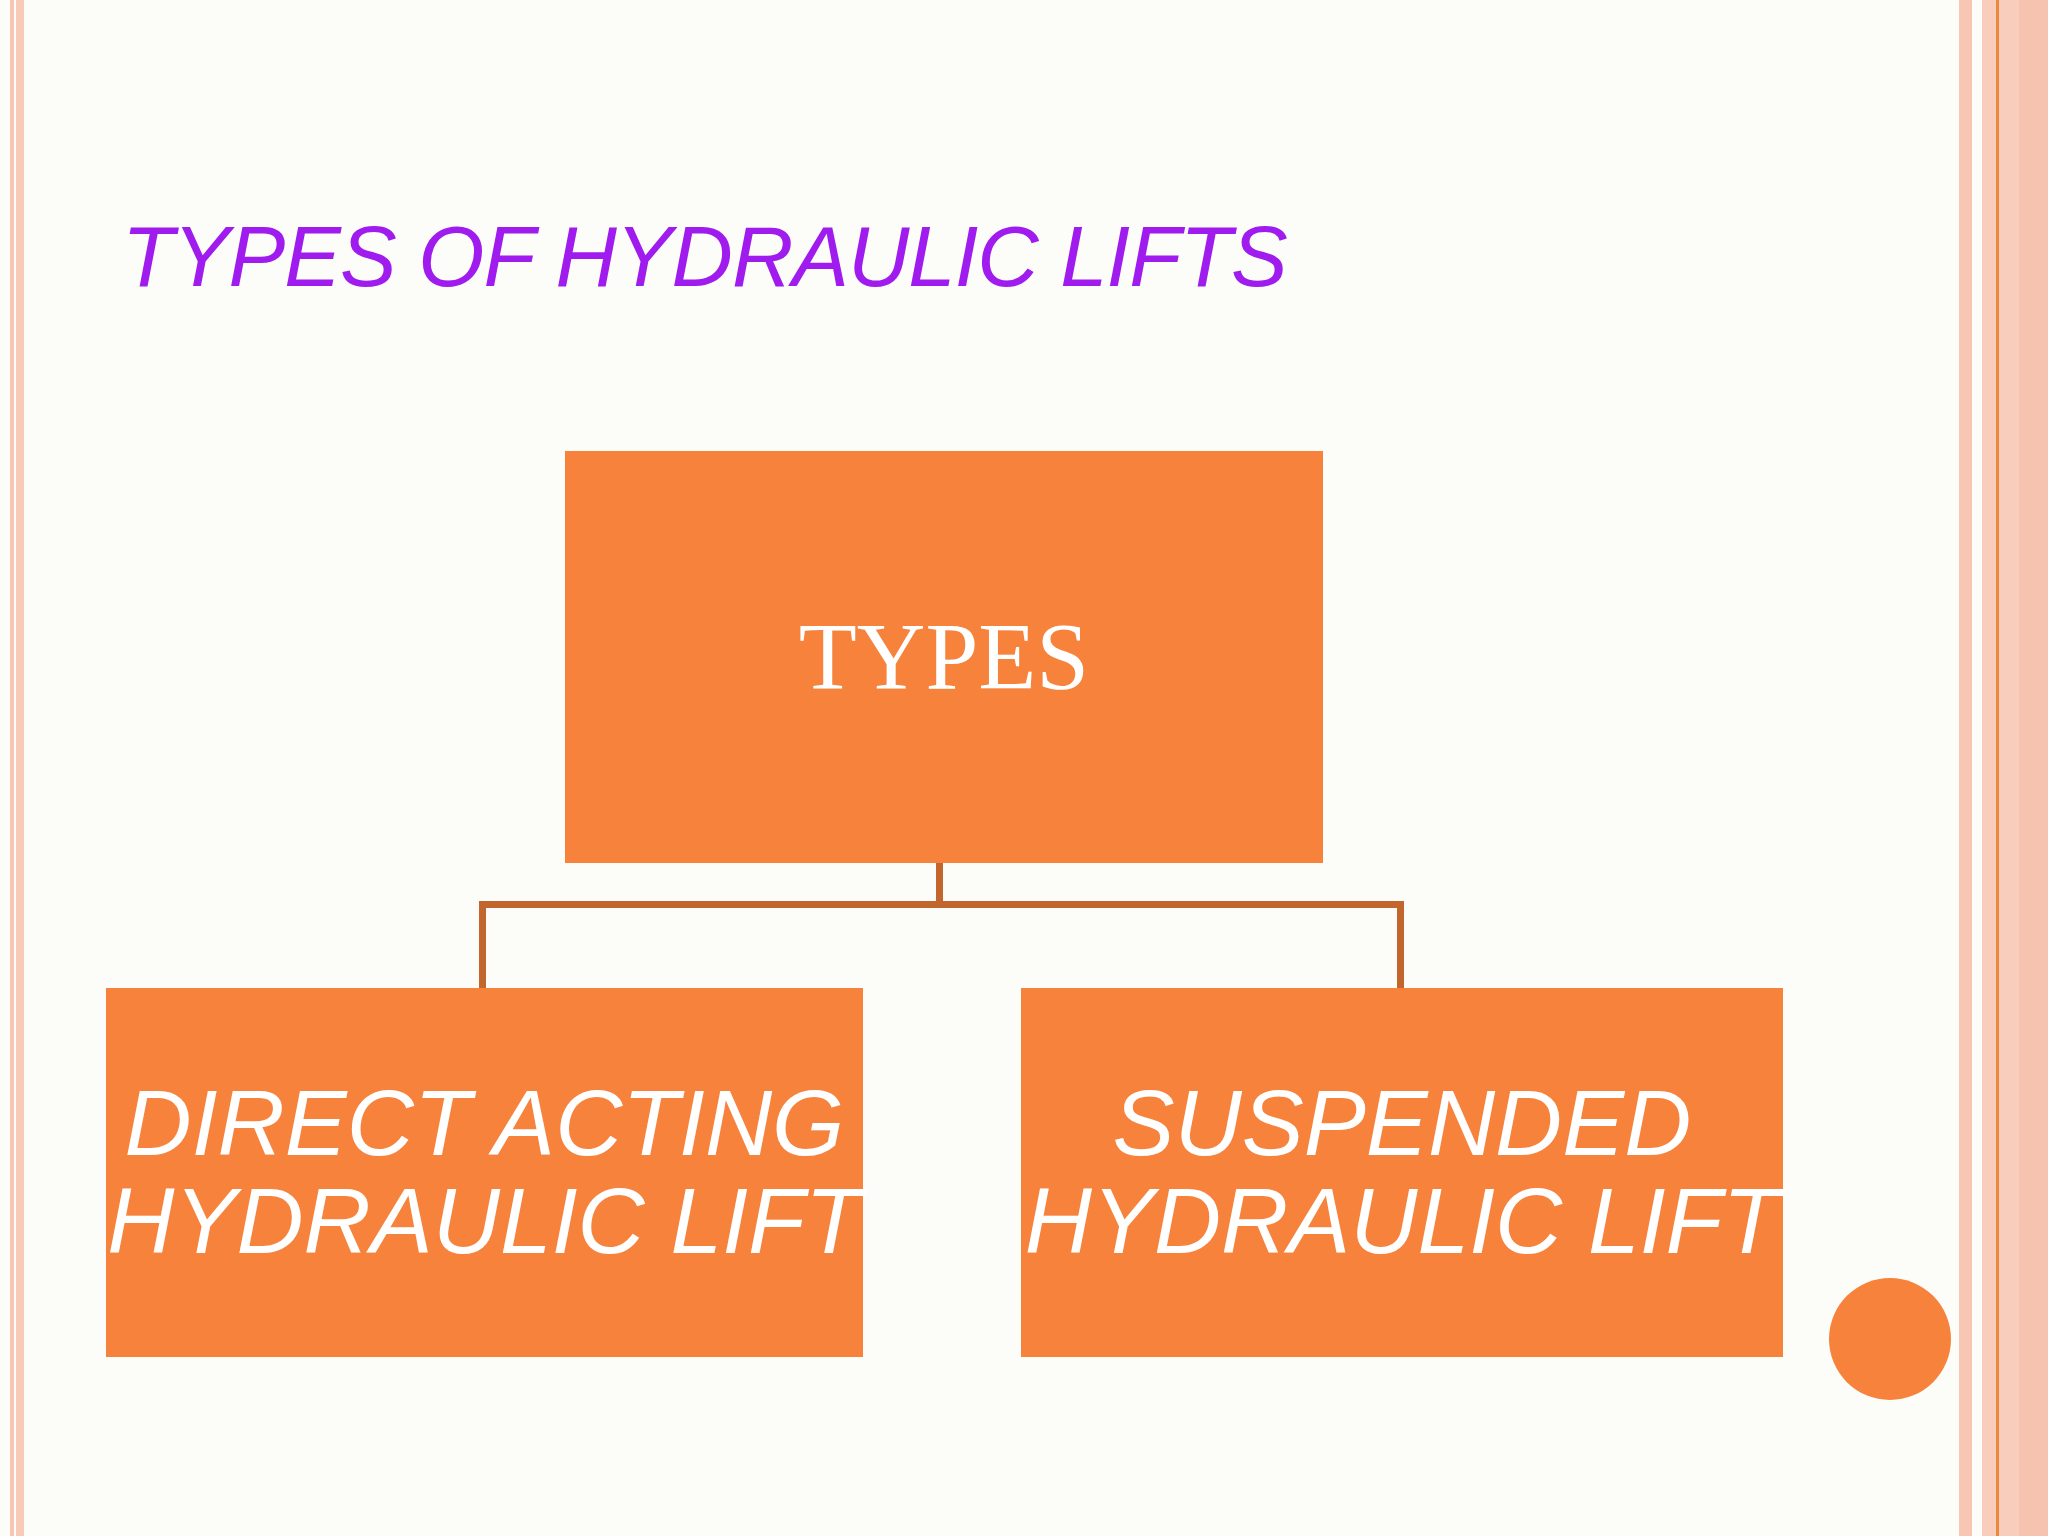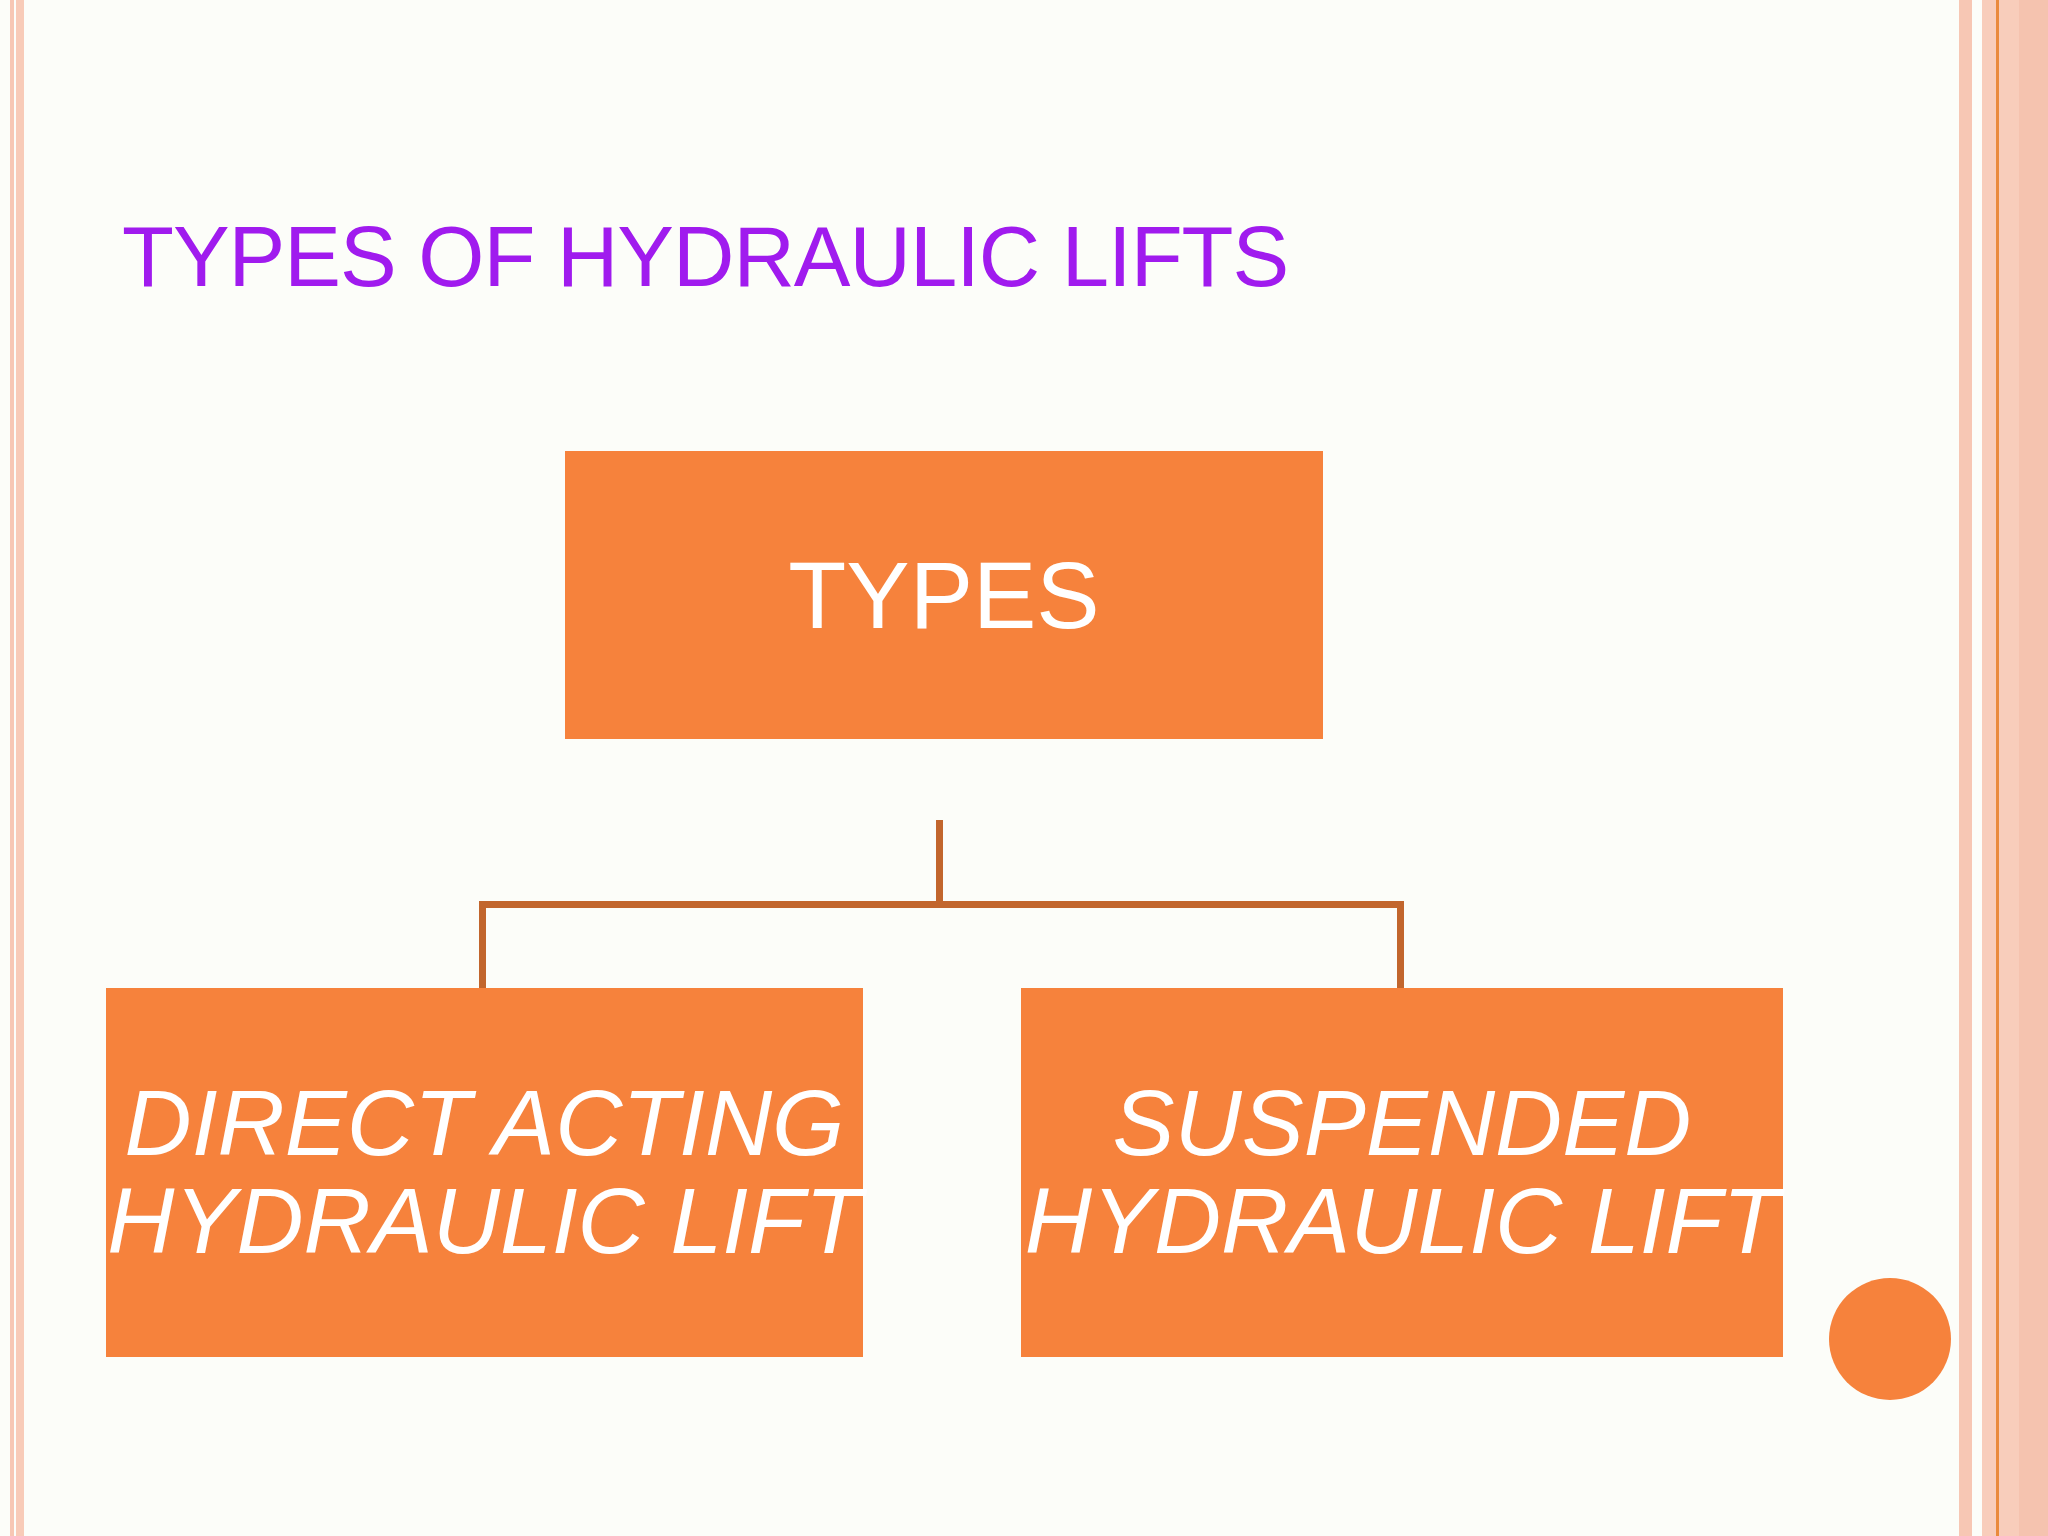--- a/index.html
+++ b/index.html
@@ -20,42 +20,44 @@
   .band-right-inner   { left: 2019px; width: 29px; background: #F5C3AF; }
 
   
   .slide-title {
     position: absolute;
     left: 122px; top: 208px;
     font-size: 85px;
     color: #A01BEE;
     white-space: nowrap;
     letter-spacing: -1px;
+    font-style: italic;
   }
 
   
   .connector { position: absolute; background: #C2662D; }
   .conn-mid-v   { left: 936px;  top: 820px; width: 7px;   height: 88px; }
   .conn-h       { left: 479px;  top: 901px; width: 925px; height: 7px;  }
   .conn-left-v  { left: 479px;  top: 901px; width: 7px;   height: 89px; }
   .conn-right-v { left: 1397px; top: 901px; width: 7px;   height: 89px; }
 
   
   .node {
     position: absolute;
     background: #F6823C;
     color: #FFFFFF;
     display: flex;
     align-items: center;
     justify-content: center;
     text-align: center;
   }
   .node-root {
-    left: 565px; top: 451px; width: 758px; height: 288px;
+    left: 565px; top: 451px; width: 758px; height: 412px;
     font-size: 95px;
+    font-family: Liberation Serif, serif;
   }
   .node-child {
     top: 988px; height: 369px;
     font-size: 93px;
     line-height: 1.05;
     font-style: italic;
   }
   .node-child-left  { left: 106px;  width: 757px; }
   .node-child-right { left: 1021px; width: 762px; }
 

